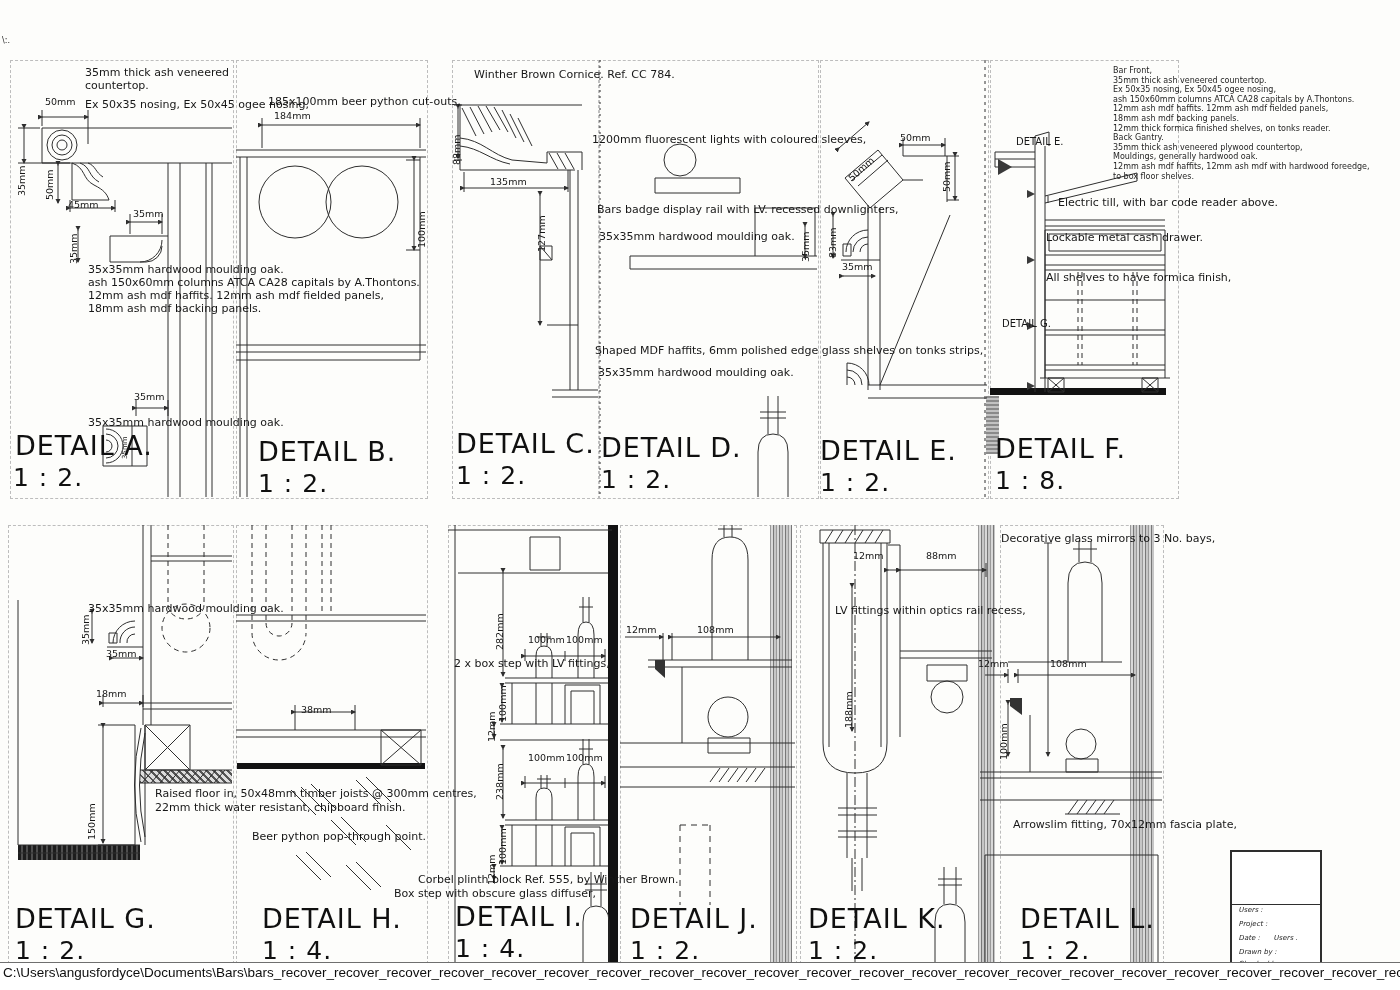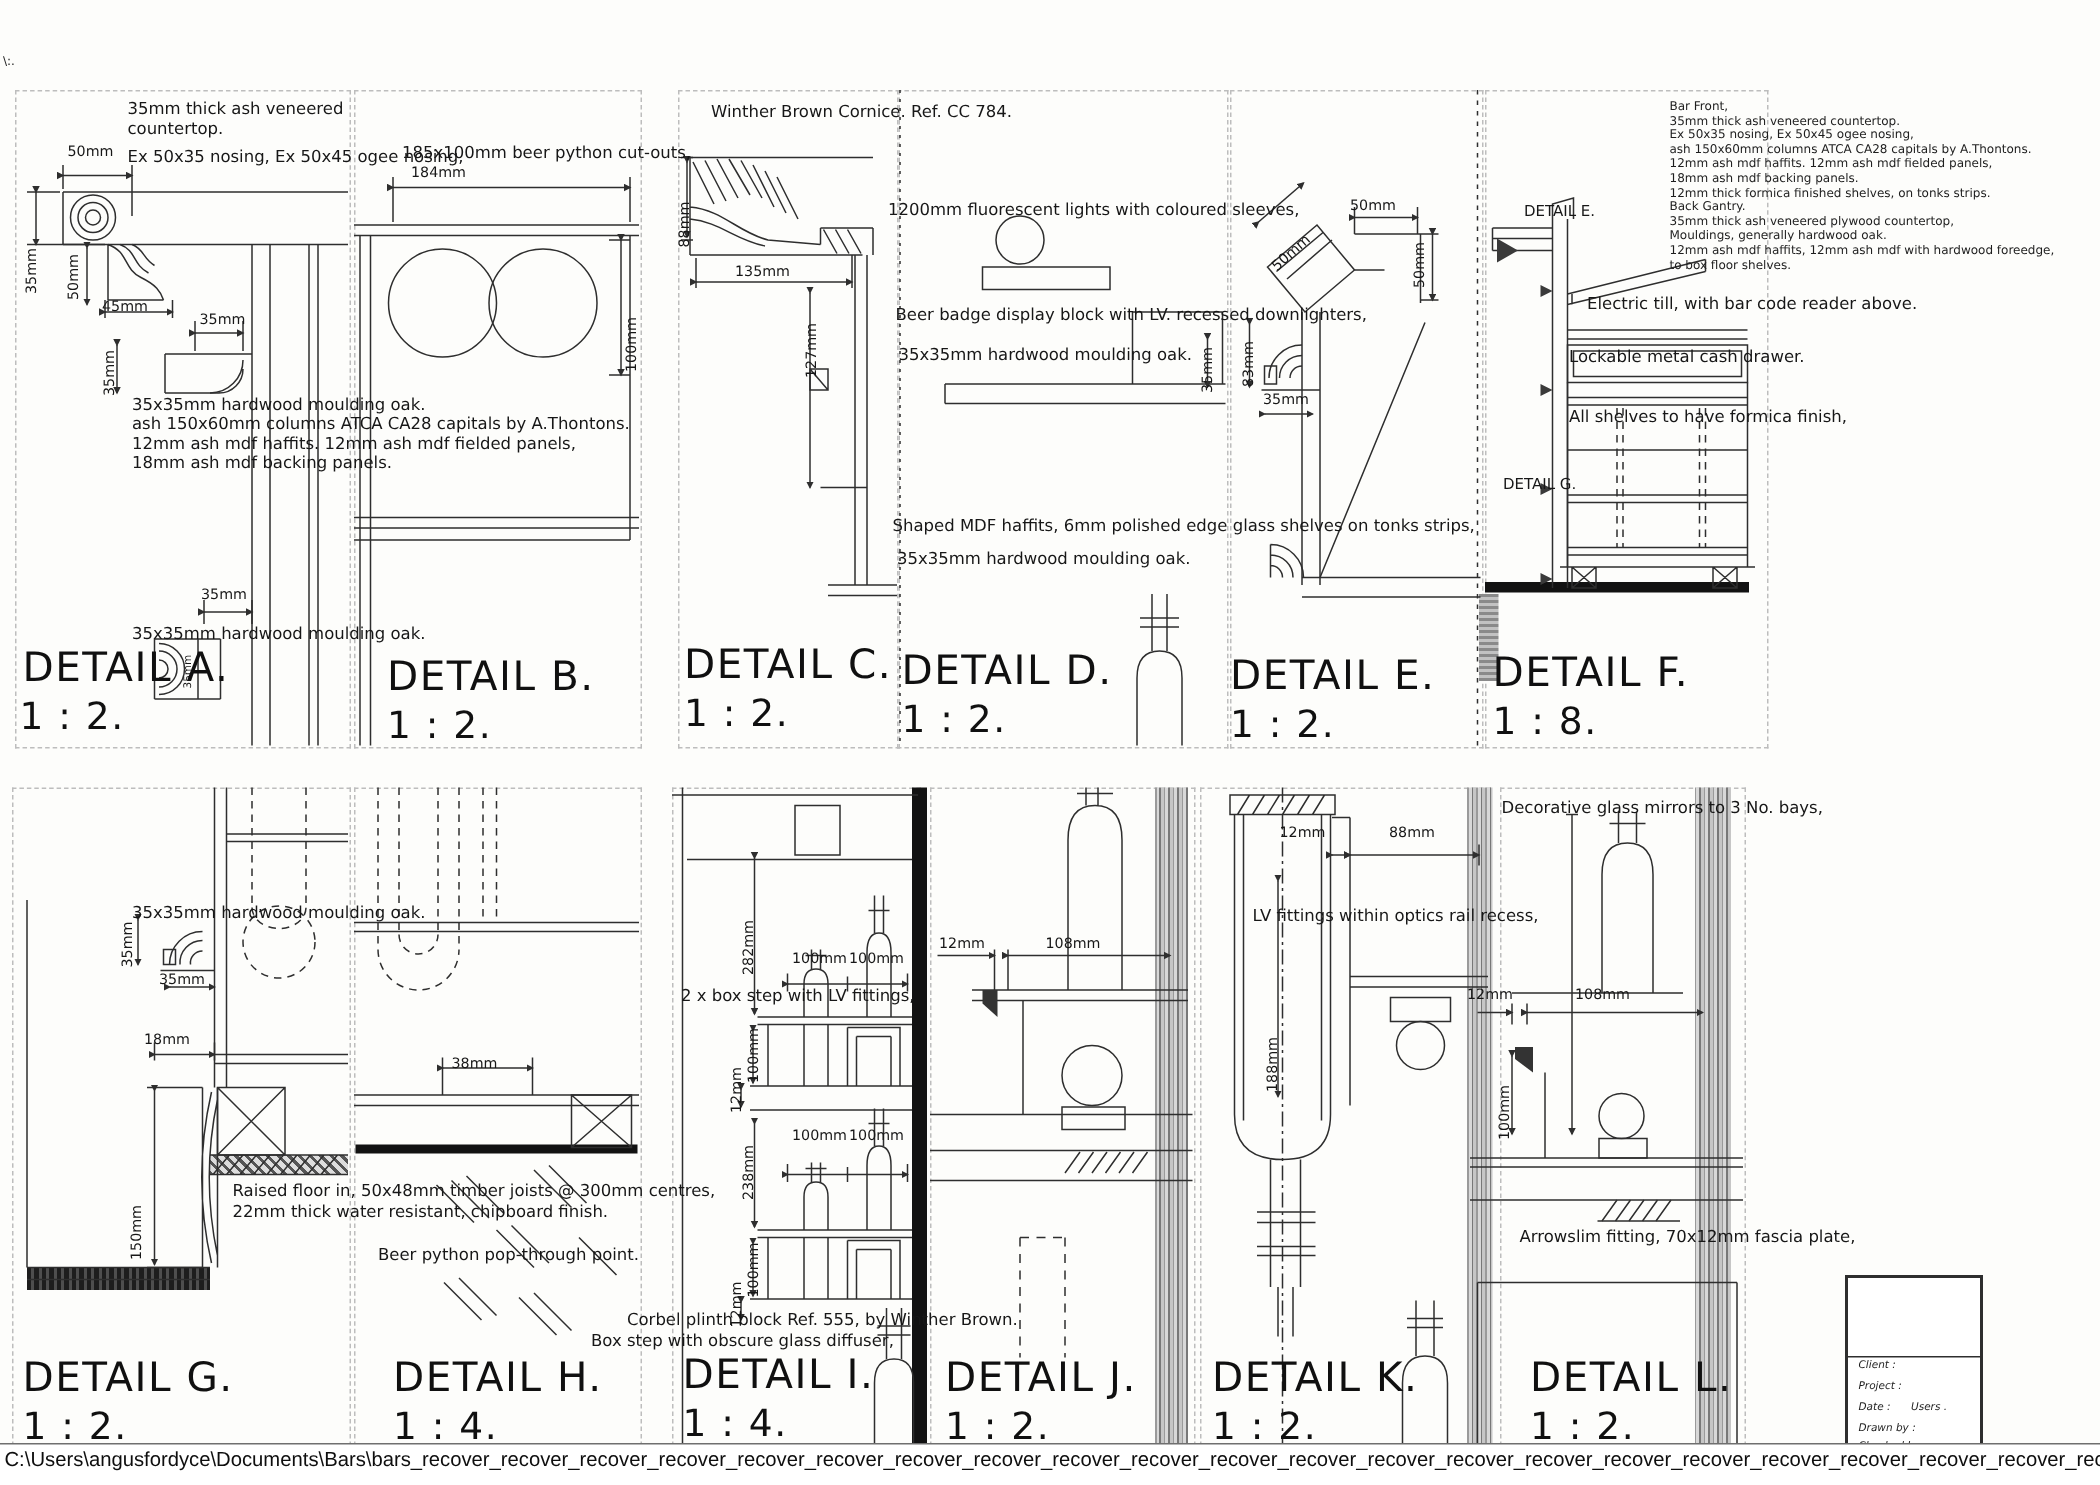--- a/index.html
+++ b/index.html
@@ -341,21 +341,21 @@
   <div class="scalelab" style="left:258px;top:469px">1 : 2.</div>
 
   <div class="ann" style="left:474px;top:68px">Winther Brown Cornice. Ref. CC 784.</div>
   <span class="dim v" style="left:451px;top:165px">88mm</span>
   <span class="dim" style="left:490px;top:176px">135mm</span>
   <span class="dim v" style="left:536px;top:252px">127mm</span>
   <div class="title" style="left:456px;top:428px">DETAIL C.</div>
   <div class="scalelab" style="left:456px;top:461px">1 : 2.</div>
 
   <div class="ann" style="left:592px;top:133px">1200mm fluorescent lights with coloured sleeves,</div>
-  <div class="ann" style="left:597px;top:203px">Beer badge display block with LV. recessed downlighters,</div>
+  <div class="ann" style="left:597px;top:203px">Bars badge display rail with LV. recessed downlighters,</div>
   <div class="ann" style="left:599px;top:230px">35x35mm hardwood moulding oak.</div>
   <div class="ann" style="left:595px;top:344px">Shaped MDF haffits,  6mm polished edge glass shelves on tonks strips,</div>
   <div class="ann" style="left:598px;top:366px">35x35mm hardwood moulding oak.</div>
   <div class="title" style="left:601px;top:432px">DETAIL D.</div>
   <div class="scalelab" style="left:601px;top:465px">1 : 2.</div>
 
   <span class="dim d45" style="left:846px;top:175px">50mm</span>
   <span class="dim" style="left:900px;top:132px">50mm</span>
   <span class="dim v" style="left:941px;top:192px">50mm</span>
   <span class="dim v" style="left:800px;top:262px">35mm</span>
@@ -369,21 +369,21 @@
   <div class="ann" style="left:1058px;top:196px">Electric till, with bar code reader above.</div>
   <div class="ann" style="left:1046px;top:231px">Lockable metal cash drawer.</div>
   <div class="ann" style="left:1046px;top:271px">All shelves to have formica finish,</div>
   <div class="fnotes" style="left:1113px;top:66px">
     <span>Bar Front,</span>
     <span>35mm thick ash veneered countertop.</span>
     <span>Ex 50x35 nosing, Ex 50x45 ogee nosing,</span>
     <span>ash 150x60mm columns ATCA CA28 capitals by A.Thontons.</span>
     <span>12mm ash mdf haffits. 12mm ash mdf fielded panels,</span>
     <span>18mm ash mdf backing panels.</span>
-    <span>12mm thick formica finished shelves, on tonks strips.</span>
+    <span>12mm thick formica finished shelves, on tonks reader.</span>
     <span>Back Gantry.</span>
     <span>35mm thick ash veneered plywood countertop,</span>
     <span>Mouldings, generally hardwood oak.</span>
     <span>12mm ash mdf haffits, 12mm ash mdf with hardwood foreedge,</span>
     <span>to box floor shelves.</span>
   </div>
   <div class="title" style="left:995px;top:433px">DETAIL F.</div>
   <div class="scalelab" style="left:995px;top:466px">1 : 8.</div>
 
   <div class="ann" style="left:88px;top:602px">35x35mm hardwood moulding oak.</div>
@@ -432,21 +432,21 @@
   <div class="ann" style="left:1001px;top:532px">Decorative glass mirrors to 3 No. bays,</div>
   <span class="dim" style="left:978px;top:658px">12mm</span>
   <span class="dim" style="left:1050px;top:658px">108mm</span>
   <span class="dim v" style="left:998px;top:760px">100mm</span>
   <div class="ann" style="left:1013px;top:818px">Arrowslim fitting, 70x12mm fascia plate,</div>
   <div class="title" style="left:1020px;top:903px">DETAIL L.</div>
   <div class="scalelab" style="left:1020px;top:936px">1 : 2.</div>
 
   <div class="tblock">
     <div class="sep"></div>
-    <span class="tb" style="top:54px">Client :</span>
+    <span class="tb" style="top:54px">Users :</span>
     <span class="tb" style="top:68px">Project :</span>
     <span class="tb" style="top:82px">Date :</span>
     <span class="tb" style="top:82px;left:42px">Users .</span>
     <span class="tb" style="top:96px">Drawn by :</span>
     <span class="tb" style="top:108px">Checked by :</span>
   </div>
 
   <div class="statusbar">
     <span class="path">C:\Users\angusfordyce\Documents\Bars\bars_recover_recover_recover_recover_recover_recover_recover_recover_recover_recover_recover_recover_recover_recover_recover_recover_recover_recover_recover_recover_recover_recover_recov</span>
   </div>

